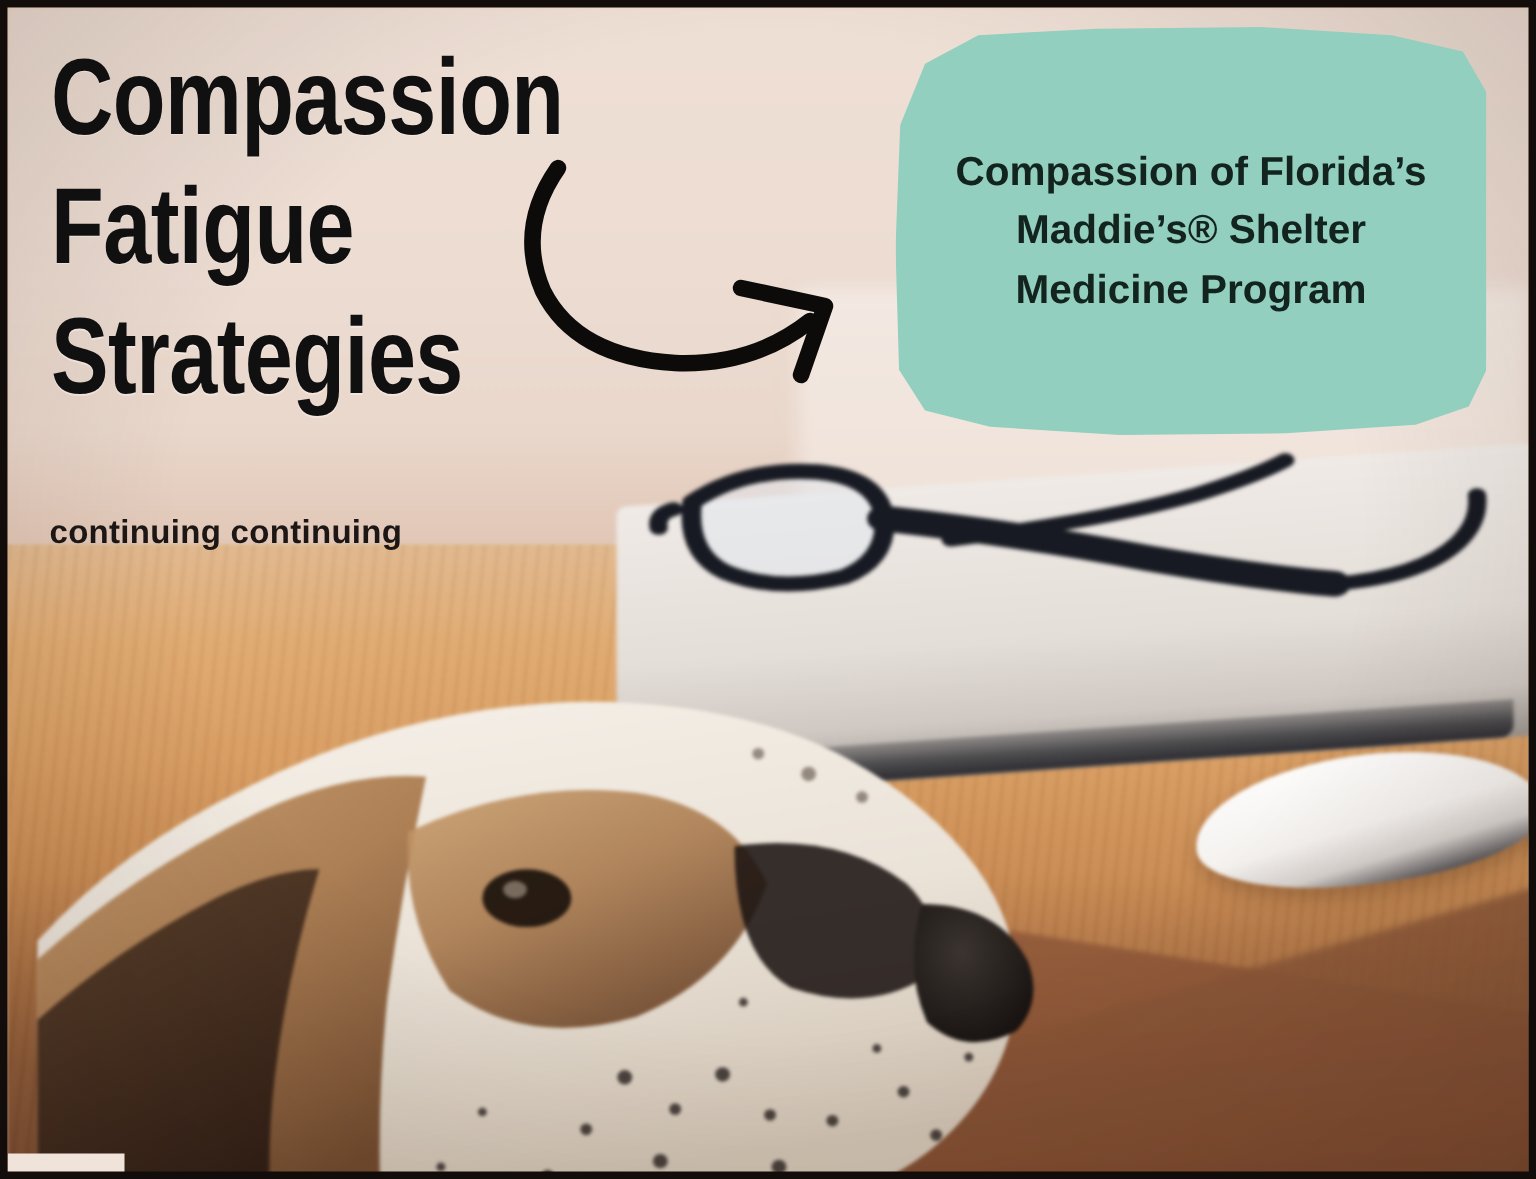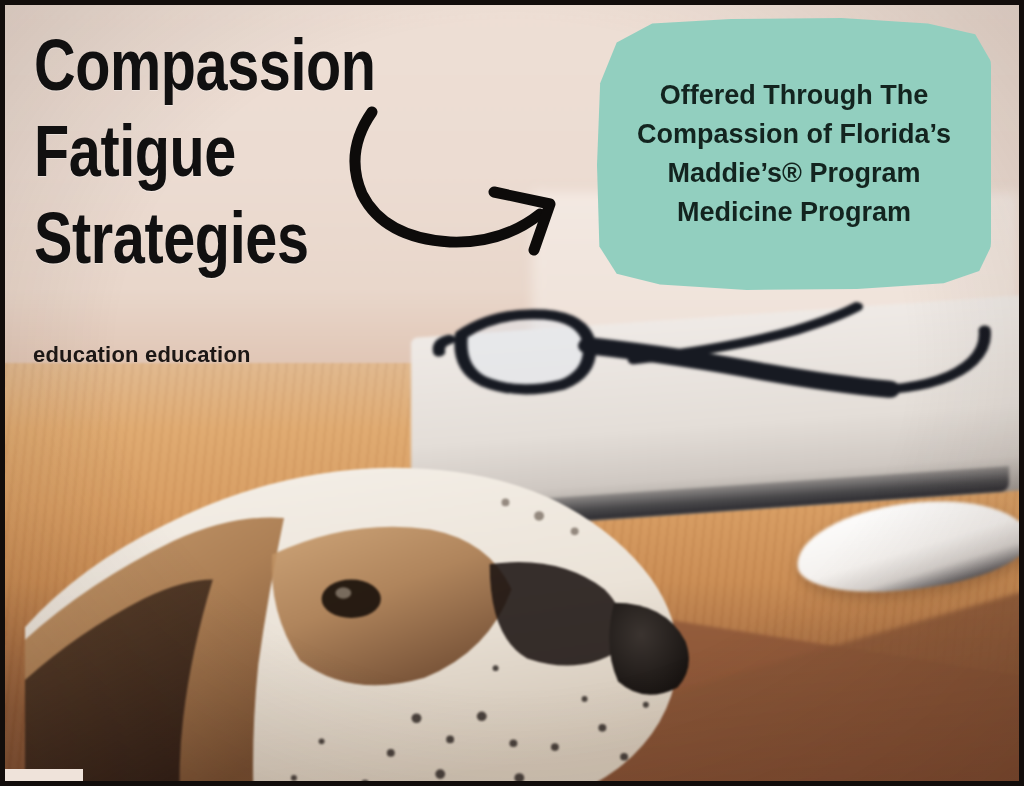--- a/index.html
+++ b/index.html
@@ -385,34 +385,33 @@
     <div class="corner-block"></div>
   </div>
 
   <div class="headline">
     <span class="hl-line">Compassion</span>
     <span class="hl-line">Fatigue</span>
     <span class="hl-line">Strategies</span>
   </div>
 
   <div class="subhead">
-    <span class="sub-line">education education</span>
+    <span class="sub-line">continuing continuing</span>
   </div>
 
   <div class="arrow">
     <svg viewBox="0 0 240 160" aria-hidden="true">
       <path d="M34 14 Q6 54 24 96 Q46 140 112 144 Q164 146 202 116" fill="none" stroke="#0d0b0a" stroke-width="11" stroke-linecap="round"></path>
       <path d="M156 94 L212 106 L196 152" fill="none" stroke="#0d0b0a" stroke-width="11" stroke-linecap="round" stroke-linejoin="round"></path>
     </svg>
   </div>
 
   <div class="badge">
     <div class="badge-shape"></div>
     <div class="badge-text">
-      <span class="bd-line">Offered Through The</span>
       <span class="bd-line">Compassion of Florida’s</span>
-      <span class="bd-line">Maddie’s® Program</span>
+      <span class="bd-line">Maddie’s® Shelter</span>
       <span class="bd-line">Medicine Program</span>
     </div>
   </div>
 
   <div class="frame"></div>
 </div>
 
 </body></html>

